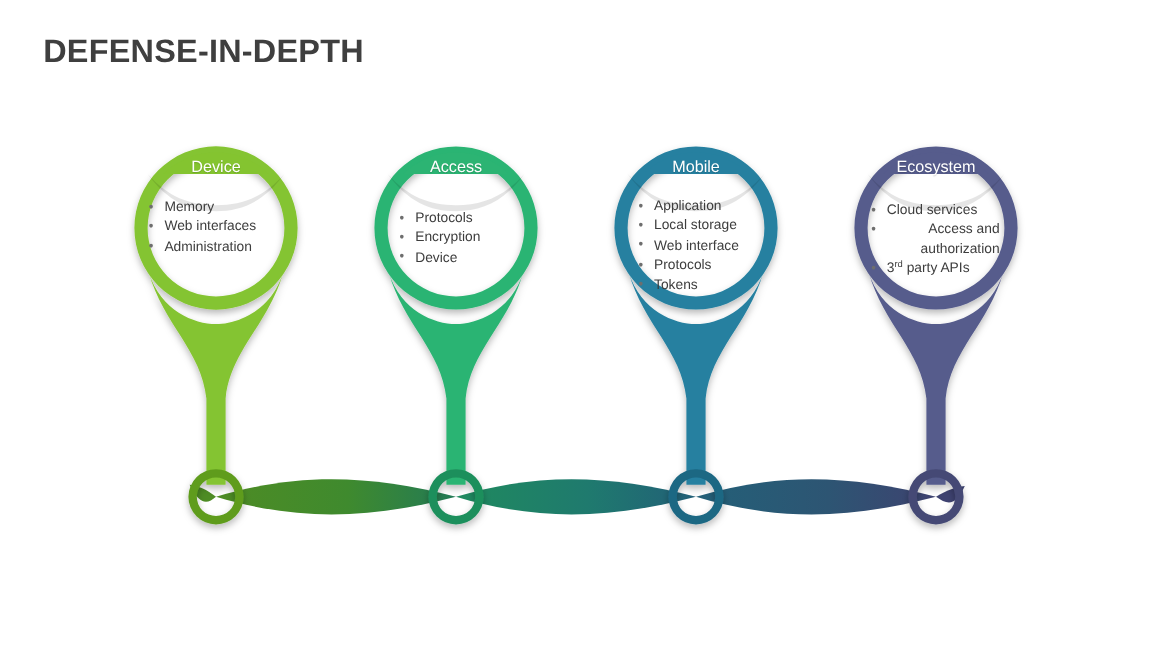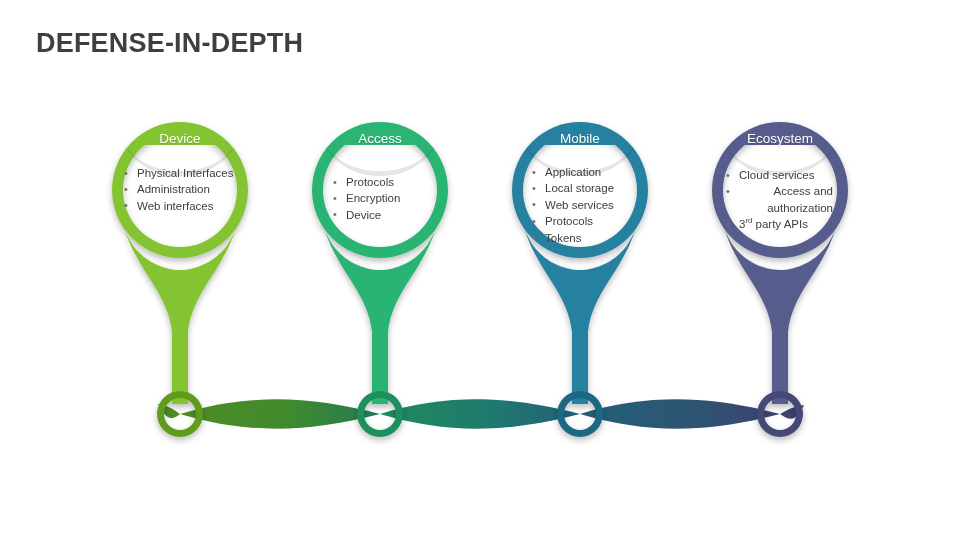--- a/index.html
+++ b/index.html
@@ -224,35 +224,35 @@
                C 820,156 802,164 780,164 C 758,164 740,156 723,133 Z" fill="#000000" opacity="0.10"></path>
     </g>
   </svg>
 
   <div class="node-head" style="left:120px; top:119px; width:120px;">Device</div>
   <div class="node-head" style="left:320px; top:119px; width:120px;">Access</div>
   <div class="node-head" style="left:520px; top:119px; width:120px;">Mobile</div>
   <div class="node-head" style="left:720px; top:119px; width:120px;">Ecosystem</div>
 
   <div class="node-list" style="left:123px; top:153px; width:130px;">
-    <div class="li">Physical Interfaces</div>
+    <div class="li">Memory</div>
+    <div class="li">Web interfaces</div>
     <div class="li">Administration</div>
-    <div class="li">Web interfaces</div>
   </div>
 
   <div class="node-list" style="left:332px; top:162px; width:120px;">
     <div class="li">Protocols</div>
     <div class="li">Encryption</div>
     <div class="li">Device</div>
   </div>
 
   <div class="node-list" style="left:531px; top:152px; width:120px;">
     <div class="li">Application</div>
     <div class="li">Local storage</div>
-    <div class="li">Web services</div>
+    <div class="li">Web interface</div>
     <div class="li">Protocols</div>
     <div class="li">Tokens</div>
   </div>
 
   <div class="node-list" style="left:725px; top:155px; width:108px;">
     <div class="li">Cloud services</div>
     <div class="li wrap">Access and authorization</div>
     <div class="li" id="eco-third">3<sup>rd</sup> party APIs</div>
   </div>
 

